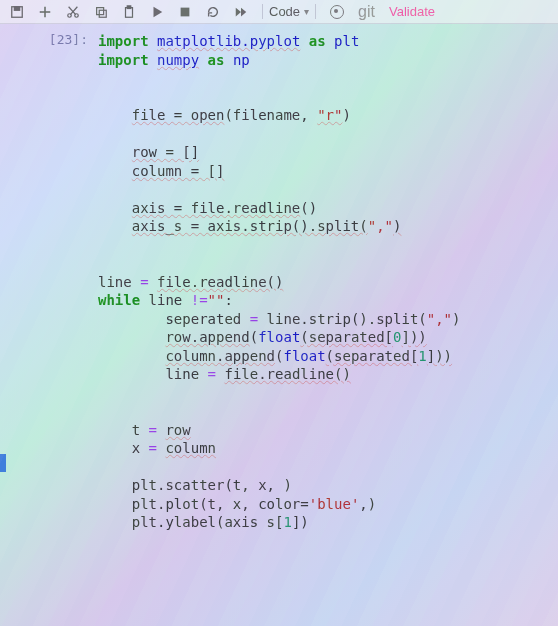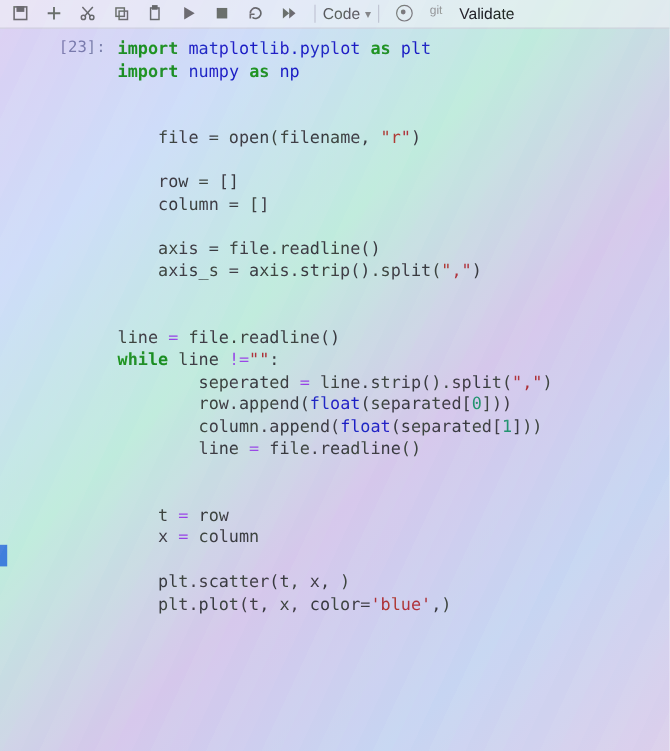--- a/index.html
+++ b/index.html
@@ -16,38 +16,38 @@
     position: absolute;
     inset: 0;
     background:
       repeating-linear-gradient(115deg, rgba(180,230,200,0.25) 0 14px, rgba(200,180,240,0.25) 14px 28px, rgba(180,200,250,0.2) 28px 42px);
     mix-blend-mode: screen;
     pointer-events: none;
     opacity: 0.7;
   }
   .toolbar {
     display: flex;
-    align-items: flex-start;
+    align-items: center;
     gap: 14px;
     padding: 4px 10px;
     height: 24px;
     background: rgba(240,240,245,0.6);
     border-bottom: 1px solid rgba(160,160,180,0.4);
     color: #444;
     font-family: sans-serif;
     font-size: 13px;
   }
   .toolbar .icon { width: 14px; height: 14px; display:flex; align-items:center; justify-content:center; color:#555; }
   .toolbar .icon svg { width: 14px; height: 14px; }
   .cell-type { display:flex; align-items:center; gap:4px; padding: 0 6px; border-left:1px solid rgba(150,150,170,0.5); border-right:1px solid rgba(150,150,170,0.5); }
   .chev { font-size: 10px; color:#777; }
   .kernel-icon { width:14px; height:14px; border:1.5px solid #666; border-radius:50%; position:relative; }
   .kernel-icon::after { content:""; position:absolute; left:3px; top:3px; width:4px; height:4px; background:#666; border-radius:50%; }
-  .git-label { font-size: 10px; color:#888; }
-  .validate { color:#000000; }
+  .git-label { font-size: 16px; color:#888; }
+  .validate { color:#ec4899; }
 
   .editor-wrap { display:flex; padding-top: 8px; }
   .prompt-col {
     width: 98px;
     text-align: right;
     padding-right: 10px;
     color: #6a6aa0;
     font-size: 13px;
   }
   .code-col {
@@ -65,21 +65,21 @@
     background: #2a6fd6;
   }
 
   .line { white-space: pre; }
   .kw { color: #008000; font-weight: bold; }
   .bn { color: #0000bb; }
   .fn { color: #0040a0; }
   .op { color: #8a2be2; }
   .str { color: #a31515; }
   .num { color: #098658; }
-  .ul { text-decoration-style: wavy; text-decoration-color: rgba(200,80,80,0.5); text-decoration-thickness: 1px; }
+  .ul { text-decoration: underline; text-decoration-style: wavy; text-decoration-color: rgba(200,80,80,0.5); text-decoration-thickness: 1px; }
   .ul2 { text-decoration: underline; text-decoration-color: rgba(100,100,200,0.6); }
 
 </style>
 </head>
 <body>
 
 <div class="toolbar">
   <span class="icon">
       <svg viewBox="0 0 16 16" fill="none" stroke="currentColor" stroke-width="1.5">
         <rect x="2" y="2" width="12" height="12"></rect>
@@ -165,18 +165,19 @@
       <div class="line">        <span class="ul">row.append</span><span>(</span><span class="bn">float</span><span class="ul">(separated[</span><span class="num">0</span><span class="ul">]))</span></div>
       <div class="line">        <span class="ul">column.append</span><span>(</span><span class="bn">float</span><span class="ul">(separated[</span><span class="num">1</span><span class="ul">]))</span></div>
       <div class="line">        <span>line </span><span class="op">= </span><span class="ul">file.readline()</span></div>
       <div class="line">&nbsp;</div>
       <div class="line">&nbsp;</div>
       <div class="line">    <span>t </span><span class="op">= </span><span class="ul">row</span></div>
       <div class="line">    <span>x </span><span class="op">= </span><span class="ul">column</span></div>
       <div class="line">&nbsp;</div>
       <div class="line">    <span>plt.scatter(t, x, )</span></div>
       <div class="line">    <span>plt.plot(t, x, color=</span><span class="str">'blue'</span><span>,)</span></div>
+      <div class="line">    <span>plt.ylabel(axis s[</span><span class="num">1</span><span>])</span></div>
     </div>
 </div>
 
 <div class="blue-bar" id="bluebar" style="top: 454px;"></div>
 
 <div class="glare"></div>
 
 </body></html>

